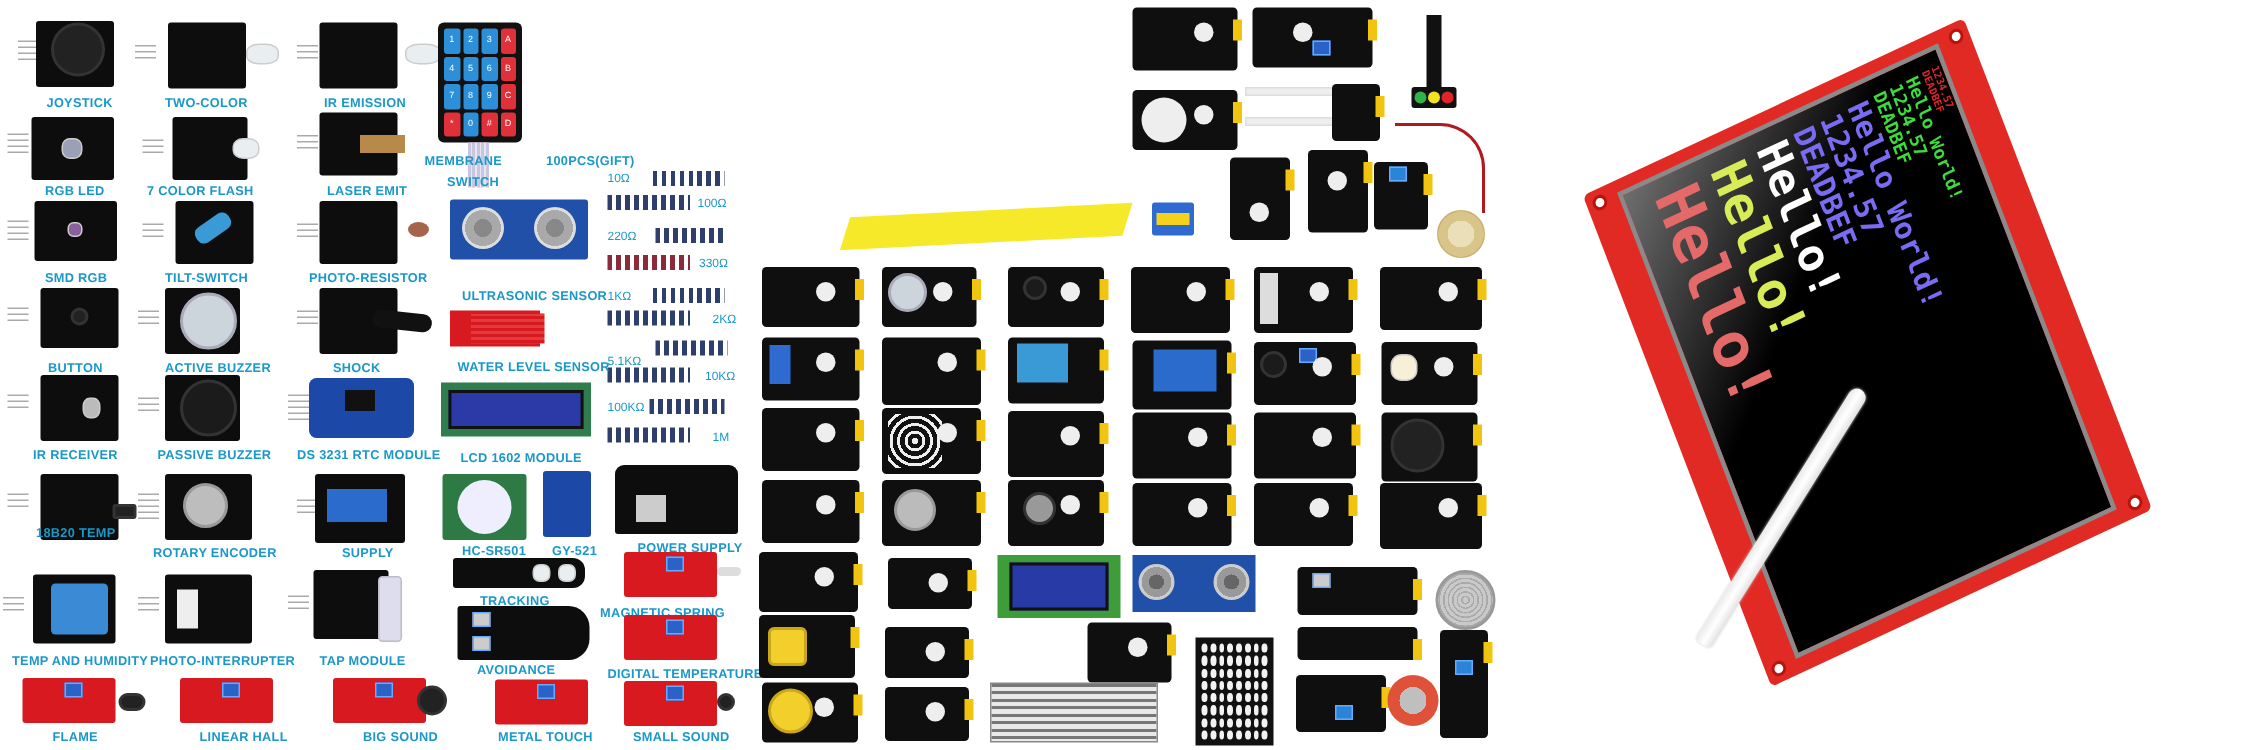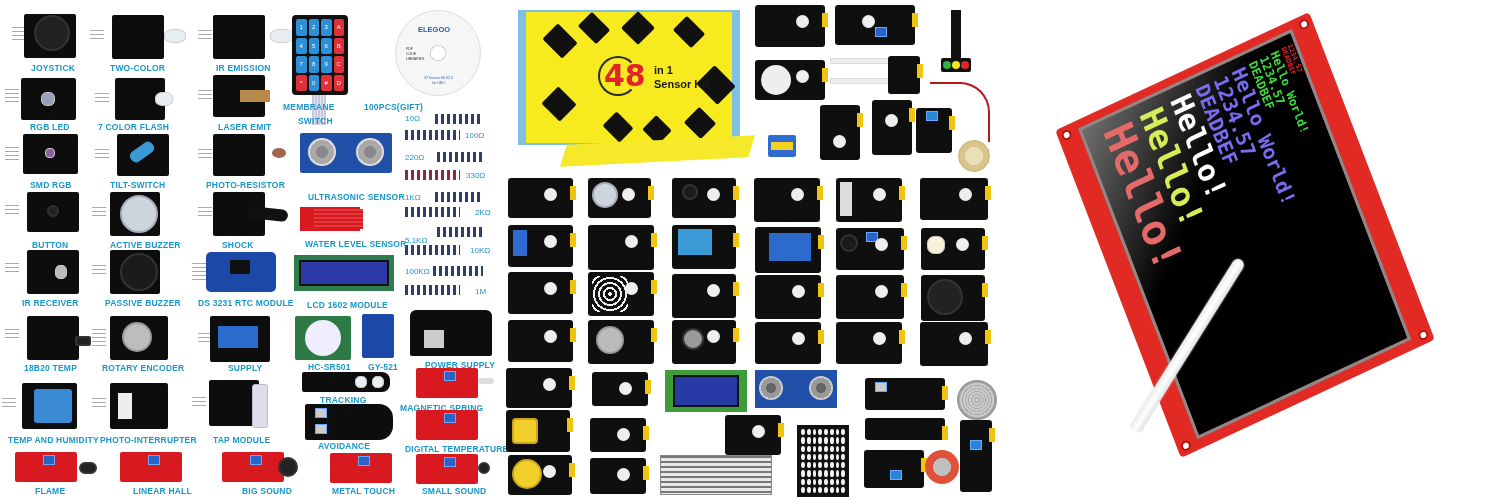--- a/index.html
+++ b/index.html
@@ -152,21 +152,21 @@
 
   <div class="mod" style="left:5px;top:316px;width:85px;height:44px">
     <div class="pins" style="left:0;top:10px">
         <i></i>
         <i></i>
         <i></i>
       </div>
     <div class="pcb" style="left:22px;top:0;width:52px;height:44px"></div>
     <div class="knob" style="left:70px;top:20px;width:16px;height:10px;border-radius:2px"></div>
   </div>
-  <div class="lbl" style="left:24px;top:363px">18B20 TEMP</div>
+  <div class="lbl" style="left:24px;top:350px">18B20 TEMP</div>
 
   <div class="mod" style="left:2px;top:383px;width:80px;height:48px">
     <div class="pins" style="left:0;top:12px">
         <i></i>
         <i></i>
         <i></i>
       </div>
     <div class="pcb" style="left:20px;top:0;width:55px;height:46px"></div>
     <div style="position:absolute;left:32px;top:6px;width:38px;height:34px;background:#3a8ad6;border-radius:3px"></div>
   </div>
@@ -365,32 +365,20 @@
     <span class="r">C</span>
     <span class="r">*</span>
     <span>0</span>
     <span class="r">#</span>
     <span class="r">D</span>
   </div>
   <div class="ribbon"></div>
   <div class="lbl" style="left:283px;top:102px">MEMBRANE</div>
   <div class="lbl" style="left:298px;top:116px">SWITCH</div>
 
-  <div class="cd">
-    <div class="brand">ELEGOO</div>
-    <div class="t1">
-      <div>PDF</div>
-      <div>CODE</div>
-      <div>LIBRARIES</div>
-    </div>
-    <div class="t2">
-      <div>37 Sensor Kit V2.0</div>
-      <div>for UNO</div>
-    </div>
-  </div>
 
   <div class="lbl" style="left:364px;top:102px">100PCS(GIFT)</div>
   <div>
     <div class="rlbl" style="left:405px;top:114px">10Ω</div>
     <div class="resistor" style="left:435px;top:114px;width:48px"></div>
     <div class="resistor" style="left:405px;top:130px;width:55px"></div>
     <div class="rlbl" style="left:465px;top:131px">100Ω</div>
     <div class="rlbl" style="left:405px;top:153px">220Ω</div>
     <div class="resistor" style="left:437px;top:152px;width:46px"></div>
     <div class="resistor" style="left:405px;top:170px;width:55px;background:repeating-linear-gradient(90deg,#8b2a3a 0 3px,#fff 3px 6px)"></div>
@@ -473,35 +461,20 @@
 
   <div class="mod" style="left:408px;top:454px;width:90px;height:30px">
     <div class="pcb red" style="left:8px;top:0;width:62px;height:30px"></div>
     <div class="pot" style="left:36px;top:3px"></div>
     <div class="knob" style="left:70px;top:8px;width:12px;height:12px"></div>
   </div>
   <div class="lbl" style="left:422px;top:486px">SMALL SOUND</div>
 </div>
 
 <div id="panel-keyestudio" class="panel">
-  <div class="kbox">
-    <div class="mini" style="left:20px;top:18px;width:28px;height:22px"></div>
-    <div class="mini" style="left:55px;top:6px;width:26px;height:20px"></div>
-    <div class="mini" style="left:100px;top:4px;width:24px;height:24px"></div>
-    <div class="mini" style="left:150px;top:10px;width:26px;height:20px"></div>
-    <div class="mini" style="left:175px;top:60px;width:30px;height:26px"></div>
-    <div class="mini" style="left:20px;top:80px;width:26px;height:24px"></div>
-    <div class="mini" style="left:80px;top:105px;width:24px;height:20px"></div>
-    <div class="mini" style="left:120px;top:108px;width:22px;height:20px"></div>
-    <div class="mini" style="left:162px;top:100px;width:24px;height:22px"></div>
-    <div class="ring"></div>
-    <div class="n48">48</div>
-    <div class="in1">in 1</div>
-    <div class="sk">Sensor Kit</div>
-  </div>
   <div class="card"></div>
 
   <div class="kmod" style="left:255px;top:5px;width:70px;height:42px">
       <div class="w"></div>
     </div>
   <div class="kmod" style="left:335px;top:5px;width:80px;height:40px">
       <div class="w" style="right:40px"></div>
       <div class="pot" style="left:40px;top:22px"></div>
     </div>
   <div class="traffic">

